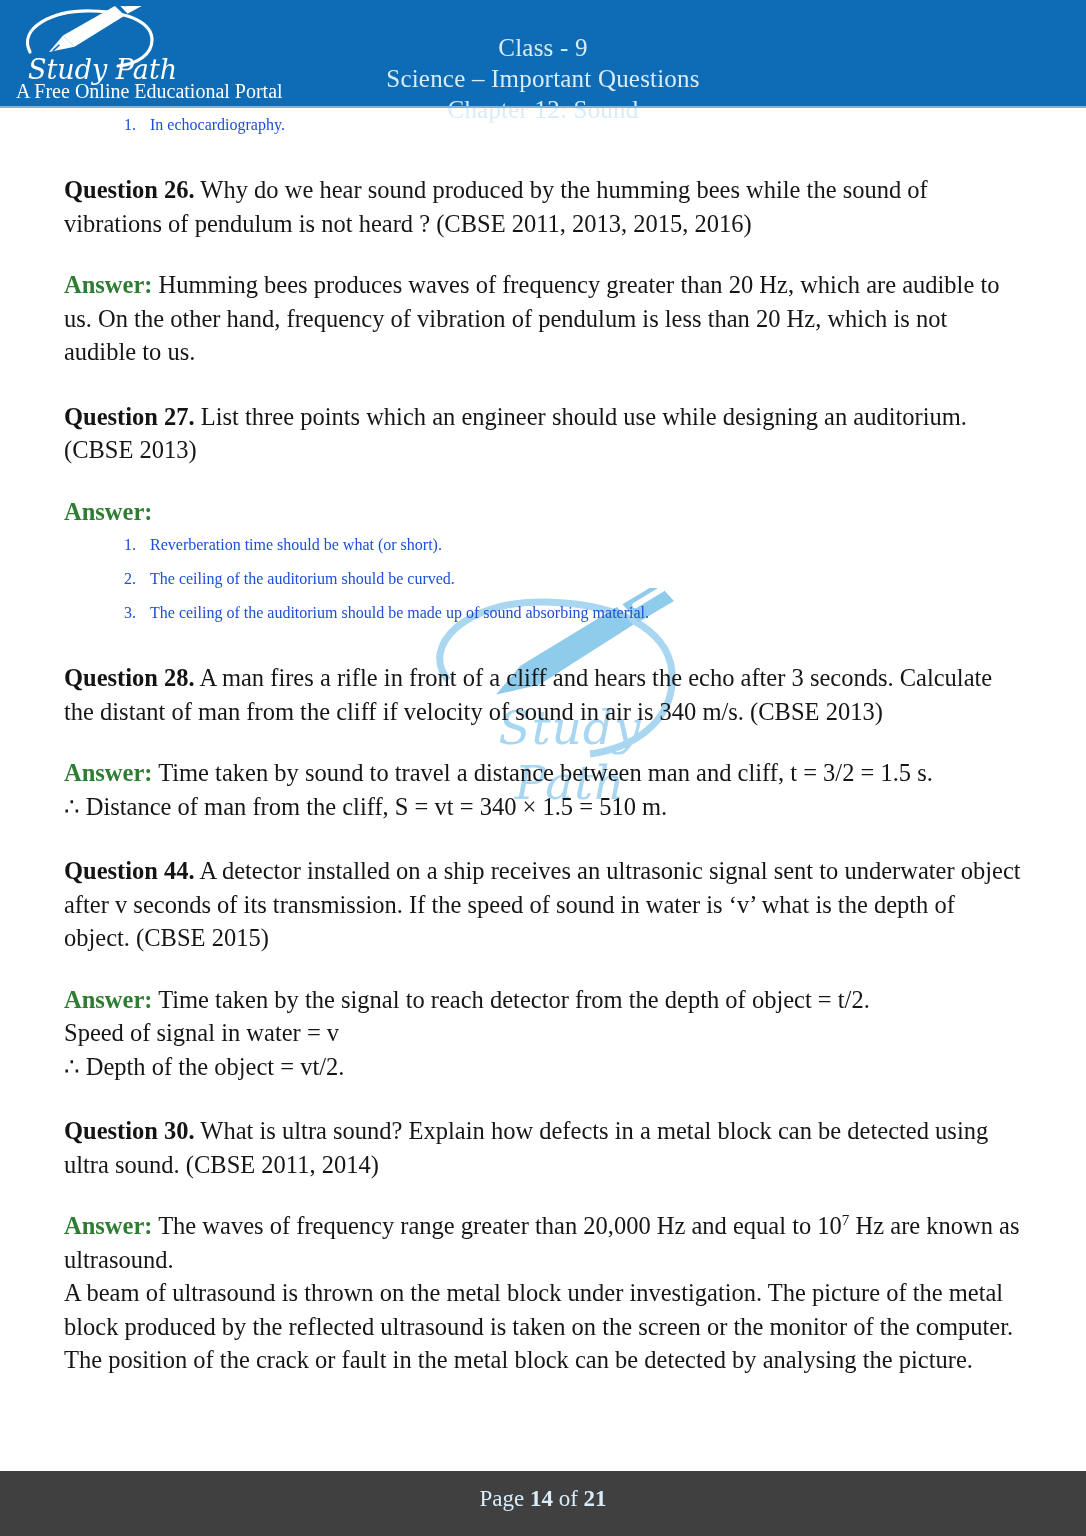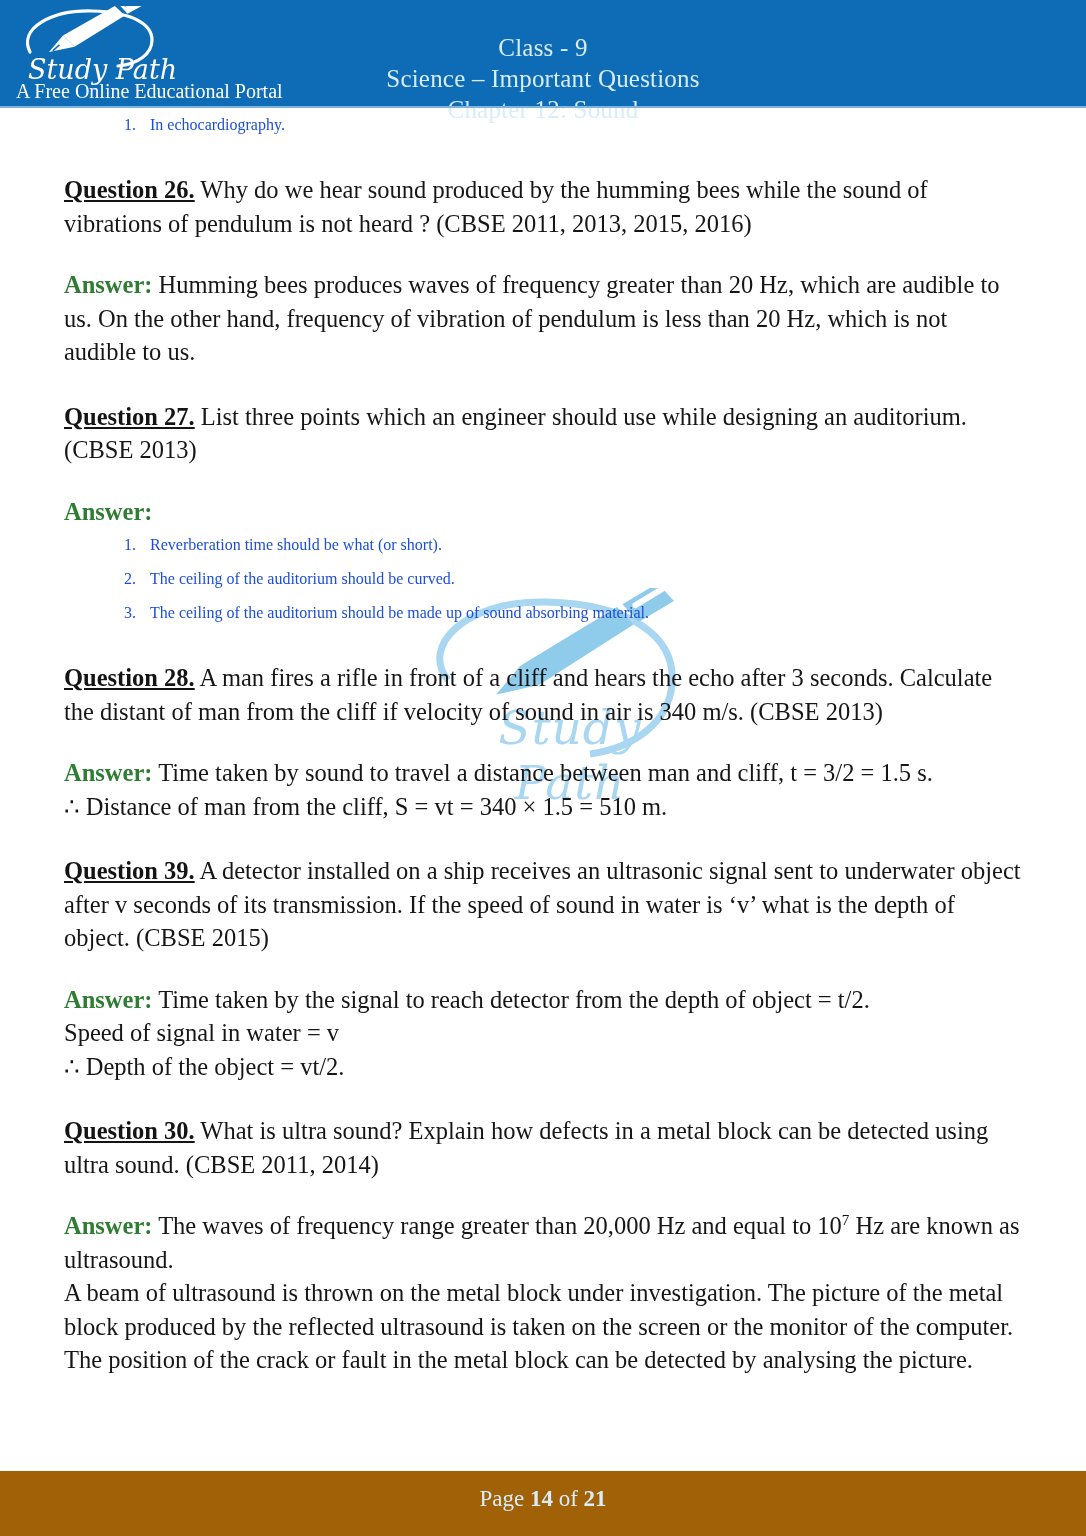--- a/index.html
+++ b/index.html
@@ -80,21 +80,20 @@
     color: #161616;
     margin: 0 0 0 0;
     text-align: left;
   }
   .gap-lg { height: 31px; }
   .gap-md { height: 28px; }
 
   .q-label {
     font-weight: bold;
     color: #141414;
-    text-decoration: underline;
   }
   .a-label {
     font-weight: bold;
     color: #2f7d33;
     margin-top: 48px;
   }
 
   ol.numlist {
     margin: 0;
     padding: 0 0 0 76px;
@@ -137,21 +136,21 @@
   }
   .textlayer { position: relative; z-index: 2; }
 
   
   .footer {
     position: absolute;
     left: 0;
     top: 1471px;
     width: 1086px;
     height: 65px;
-    background: #a16207;
+    background: #404040;
   }
   .footer-text {
     position: absolute;
     left: 0; right: 0;
     top: 15px;
     text-align: center;
     color: #d9ecf9;
     font-size: 23px;
   }
   .footer-text b { font-weight: bold; }
@@ -237,21 +236,21 @@
     </p>
     <div class="gap-md"></div>
     <p class="para">
       <span class="a-label">Answer:</span><span> Time taken by sound to travel a distance between man and cliff, t = 3/2 = 1.5 s.</span>
     </p>
     <p class="para">∴ Distance of man from the cliff, S = vt = 340 × 1.5 = 510 m.</p>
 
     <div class="gap-lg"></div>
 
     <p class="para">
-      <span class="q-label">Question 39.</span><span> A detector installed on a ship receives an ultrasonic signal sent to underwater object after v seconds of its transmission. If the speed of sound in water is ‘v’ what is the depth of object. (CBSE 2015)</span>
+      <span class="q-label">Question 44.</span><span> A detector installed on a ship receives an ultrasonic signal sent to underwater object after v seconds of its transmission. If the speed of sound in water is ‘v’ what is the depth of object. (CBSE 2015)</span>
     </p>
     <div class="gap-md"></div>
     <p class="para">
       <span class="a-label">Answer:</span><span> Time taken by the signal to reach detector from the depth of object = t/2.</span>
     </p>
     <p class="para">Speed of signal in water = v</p>
     <p class="para">∴ Depth of the object = vt/2.</p>
 
     <div class="gap-lg"></div>
 

